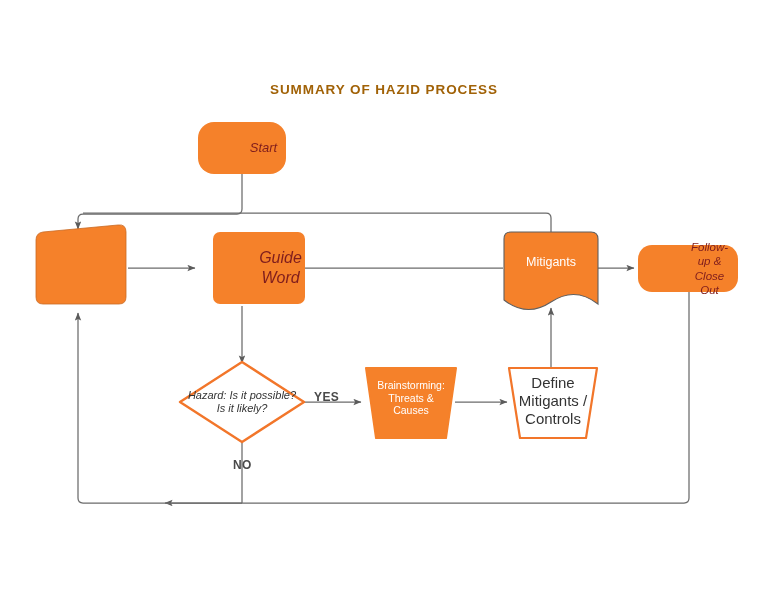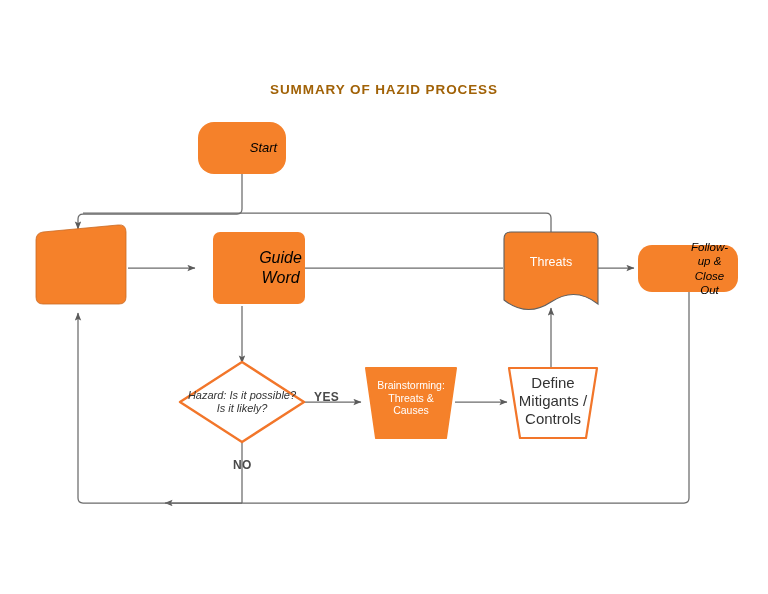--- a/index.html
+++ b/index.html
@@ -4,21 +4,21 @@
 <style>
   html,body{margin:0;padding:0;background:#ffffff;}
   body{width:768px;height:594px;position:relative;overflow:hidden;
        font-family:"Liberation Sans","DejaVu Sans",sans-serif;}
   #canvas{position:absolute;left:0;top:0;width:768px;height:594px;}
   #title{position:absolute;left:0;top:82px;width:768px;text-align:center;
          font-size:13.5px;font-weight:bold;letter-spacing:.9px;color:#a16207;}
   .node{position:absolute;box-sizing:border-box;display:flex;align-items:center;
         justify-content:center;text-align:center;line-height:1.22;}
   .node span{display:block;width:100%;padding:0 4px;}
-  .fill{background:#f5812a;color:#000000;padding-left:43px;}
+  .fill{background:#f5812a;color:#7f1d1d;padding-left:43px;}
   .ital{font-style:italic;}
   svg{position:absolute;left:0;top:0;overflow:visible;}
   .lbl{position:absolute;font-size:12px;font-weight:bold;color:#4a4a4a;letter-spacing:.4px;}
 </style>
 </head>
 <body>
 
 <div id="canvas">
 
   <div id="title">SUMMARY OF HAZID PROCESS</div>
@@ -76,21 +76,21 @@
   <div class="node fill" style="left:198px;top:122px;width:88px;height:52px;border-radius:16px;font-size:13px;">
     <span class="ital">Start</span>
   </div>
 
 
   <div class="node fill" style="left:213px;top:232px;width:92px;height:72px;border-radius:7px;font-size:16px;">
     <span class="ital">Guide Word</span>
   </div>
 
   <div class="node" style="left:504px;top:232px;width:94px;height:62px;font-size:12.5px;color:#ffffff;">
-    <span>Threats</span>
+    <span>Mitigants</span>
   </div>
 
   <div class="node fill" style="left:638px;top:245px;width:100px;height:47px;border-radius:14px;font-size:11.5px;font-style:italic;">
     <span>Follow-up &amp; Close Out</span>
   </div>
 
   <div class="node" style="left:182px;top:372px;width:120px;height:60px;font-size:11px;color:#333333;">
     <span class="ital">Hazard: Is it possible? Is it likely?</span>
   </div>
 

